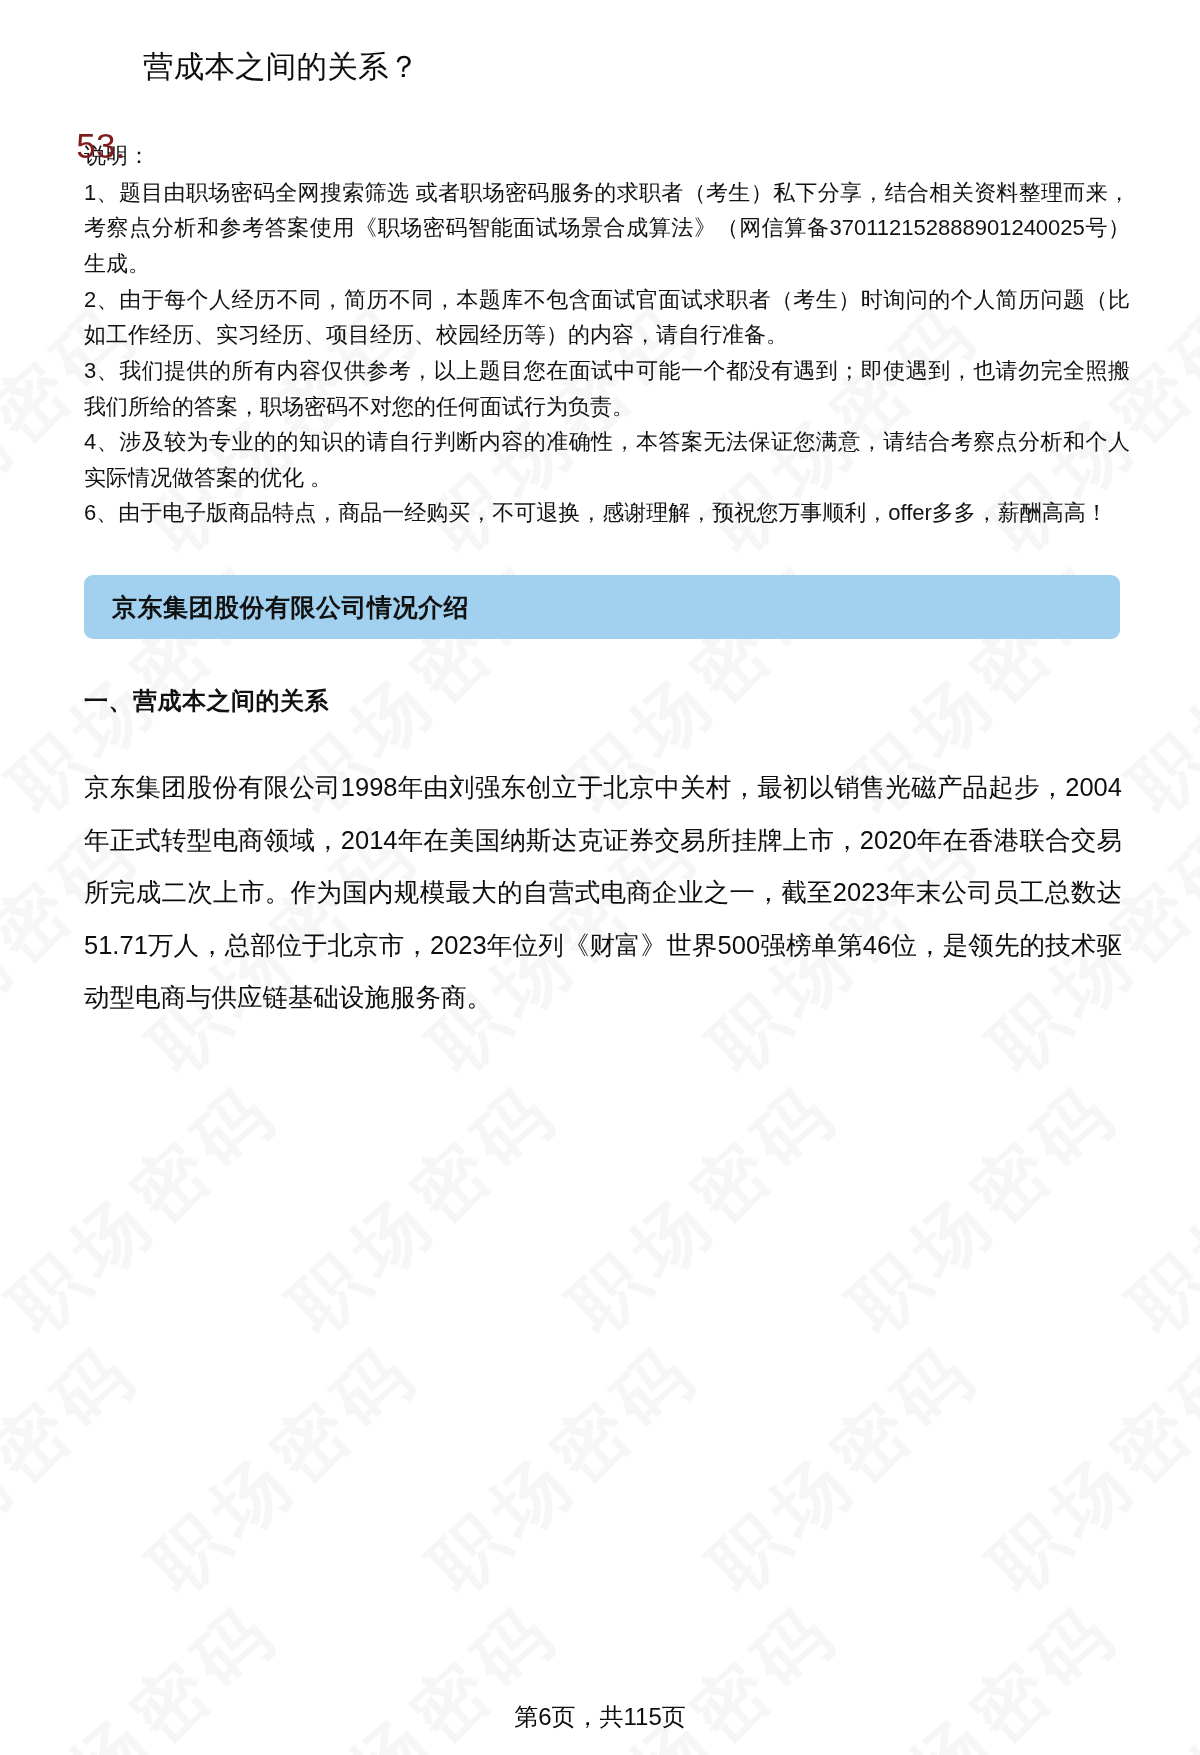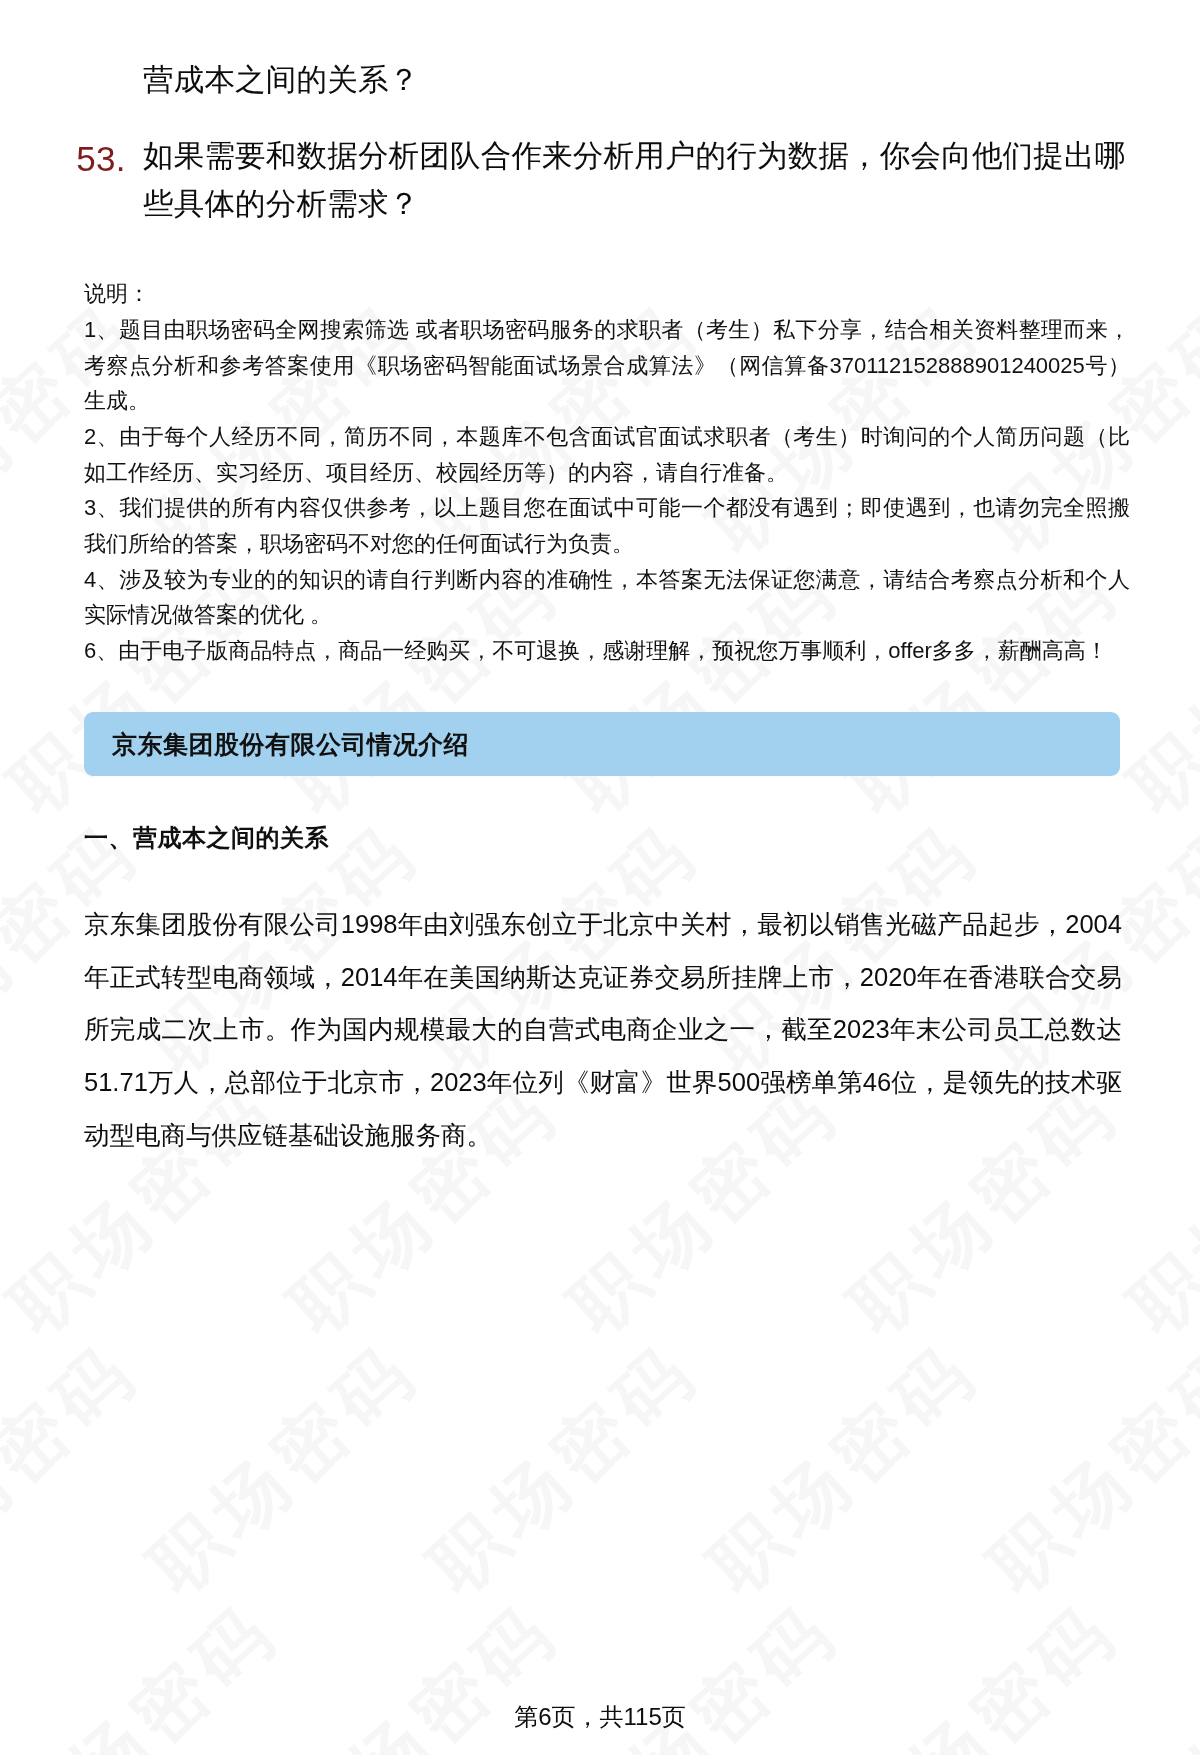--- a/index.html
+++ b/index.html
@@ -46,21 +46,21 @@
   
   .q-list {
     margin: 0;
     padding: 0;
     list-style: none;
   }
   .q-cont {
     font-size: 30.5px;
     line-height: 1.58;
     color: #0d0d0d;
-    margin: 17px 0 0 0;
+    margin: 4px 0 0 0;
     padding-left: 73px;
     letter-spacing: 0.2px;
   }
   .q-item {
     position: relative;
     font-size: 30.5px;
     line-height: 1.58;
     color: #0d0d0d;
     padding-left: 73px;
     margin-top: 28px;
@@ -181,21 +181,20 @@
     <div class="wm-text" style="left: 1100px; top: 1680px; font-size: 72px; transform: rotate(-42deg);">职场密码</div>
   </div>
 
 <div class="page">
 
   <div class="q-cont">营成本之间的关系？</div>
 
   <ul class="q-list">
     <li class="q-item">
       <span class="q-num">53.</span>
-      <span>如果需要和数据分析团队合作来分析用户的行为数据，你会向他们提出哪些具体的分析需求？</span>
     </li>
   </ul>
 
   <div class="notes">
     <div class="notes-title">说明：</div>
     <div class="note-line">1、题目由职场密码全网搜索筛选 或者职场密码服务的求职者（考生）私下分享，结合相关资料整理而来，考察点分析和参考答案使用《职场密码智能面试场景合成算法》（网信算备370112152888901240025号）生成。</div>
     <div class="note-line">2、由于每个人经历不同，简历不同，本题库不包含面试官面试求职者（考生）时询问的个人简历问题（比如工作经历、实习经历、项目经历、校园经历等）的内容，请自行准备。</div>
     <div class="note-line">3、我们提供的所有内容仅供参考，以上题目您在面试中可能一个都没有遇到；即使遇到，也请勿完全照搬我们所给的答案，职场密码不对您的任何面试行为负责。</div>
     <div class="note-line">4、涉及较为专业的的知识的请自行判断内容的准确性，本答案无法保证您满意，请结合考察点分析和个人实际情况做答案的优化 。</div>
     <div class="note-line">6、由于电子版商品特点，商品一经购买，不可退换，感谢理解，预祝您万事顺利，offer多多，薪酬高高！</div>

